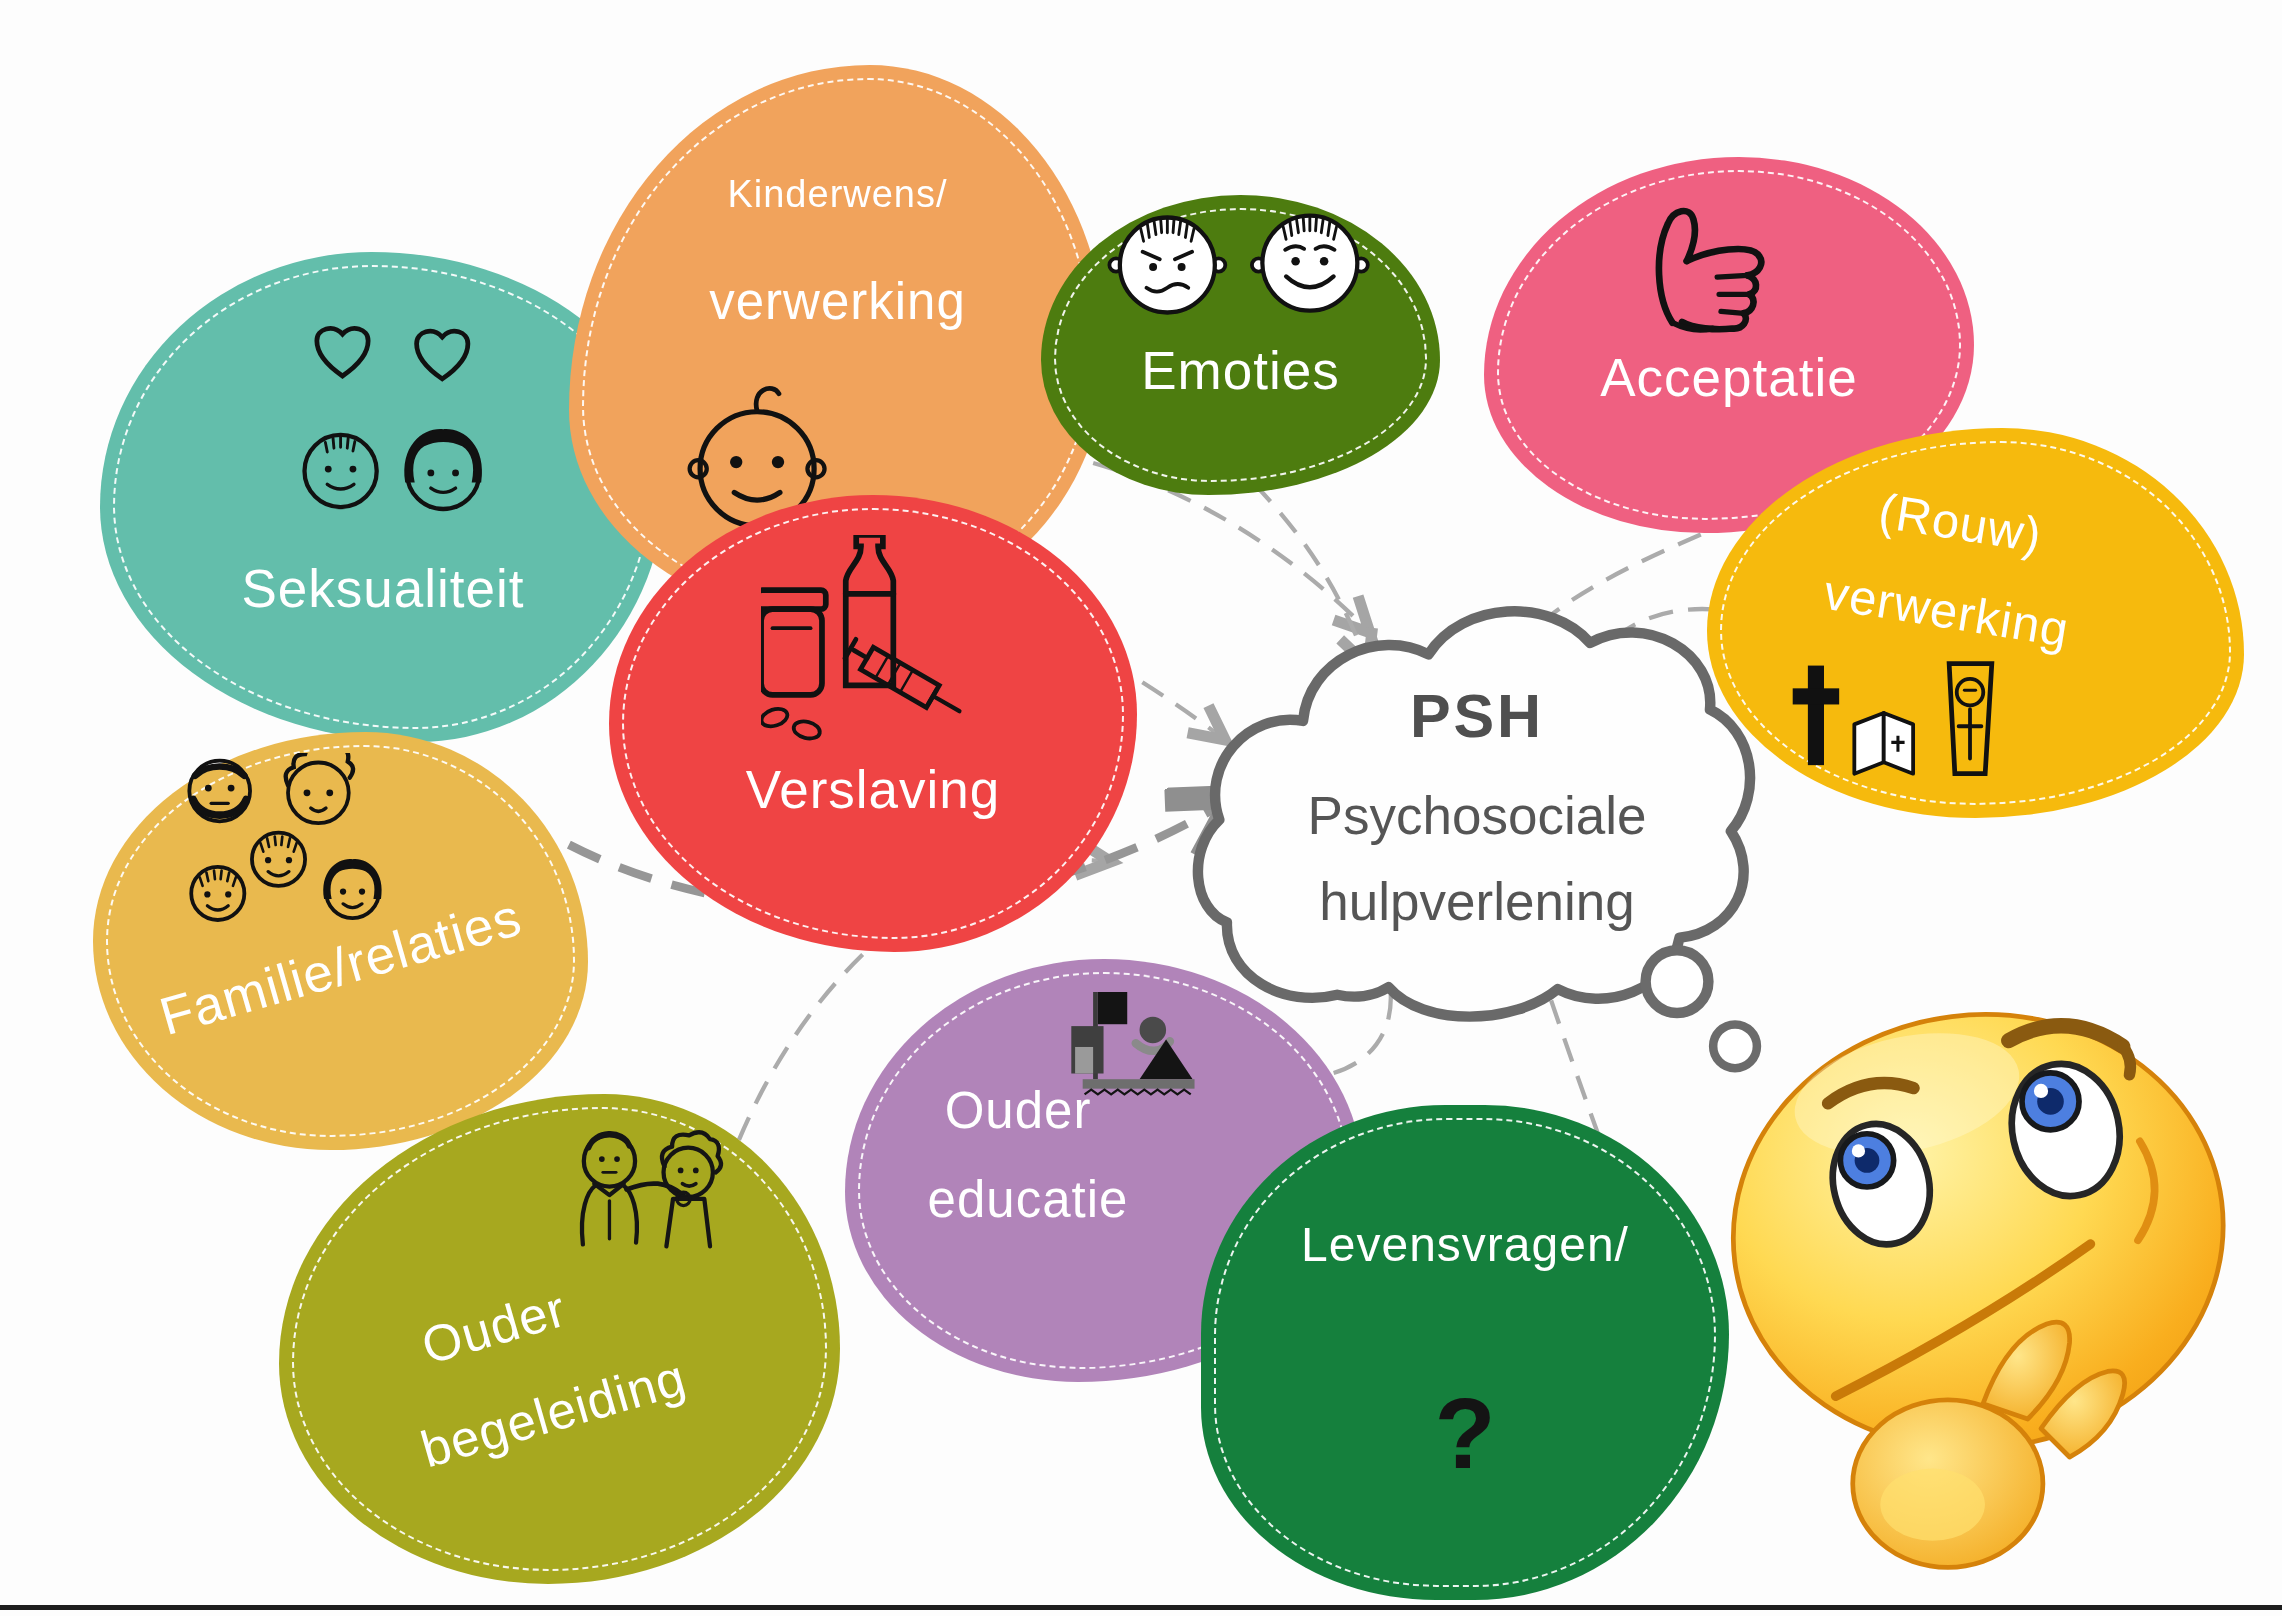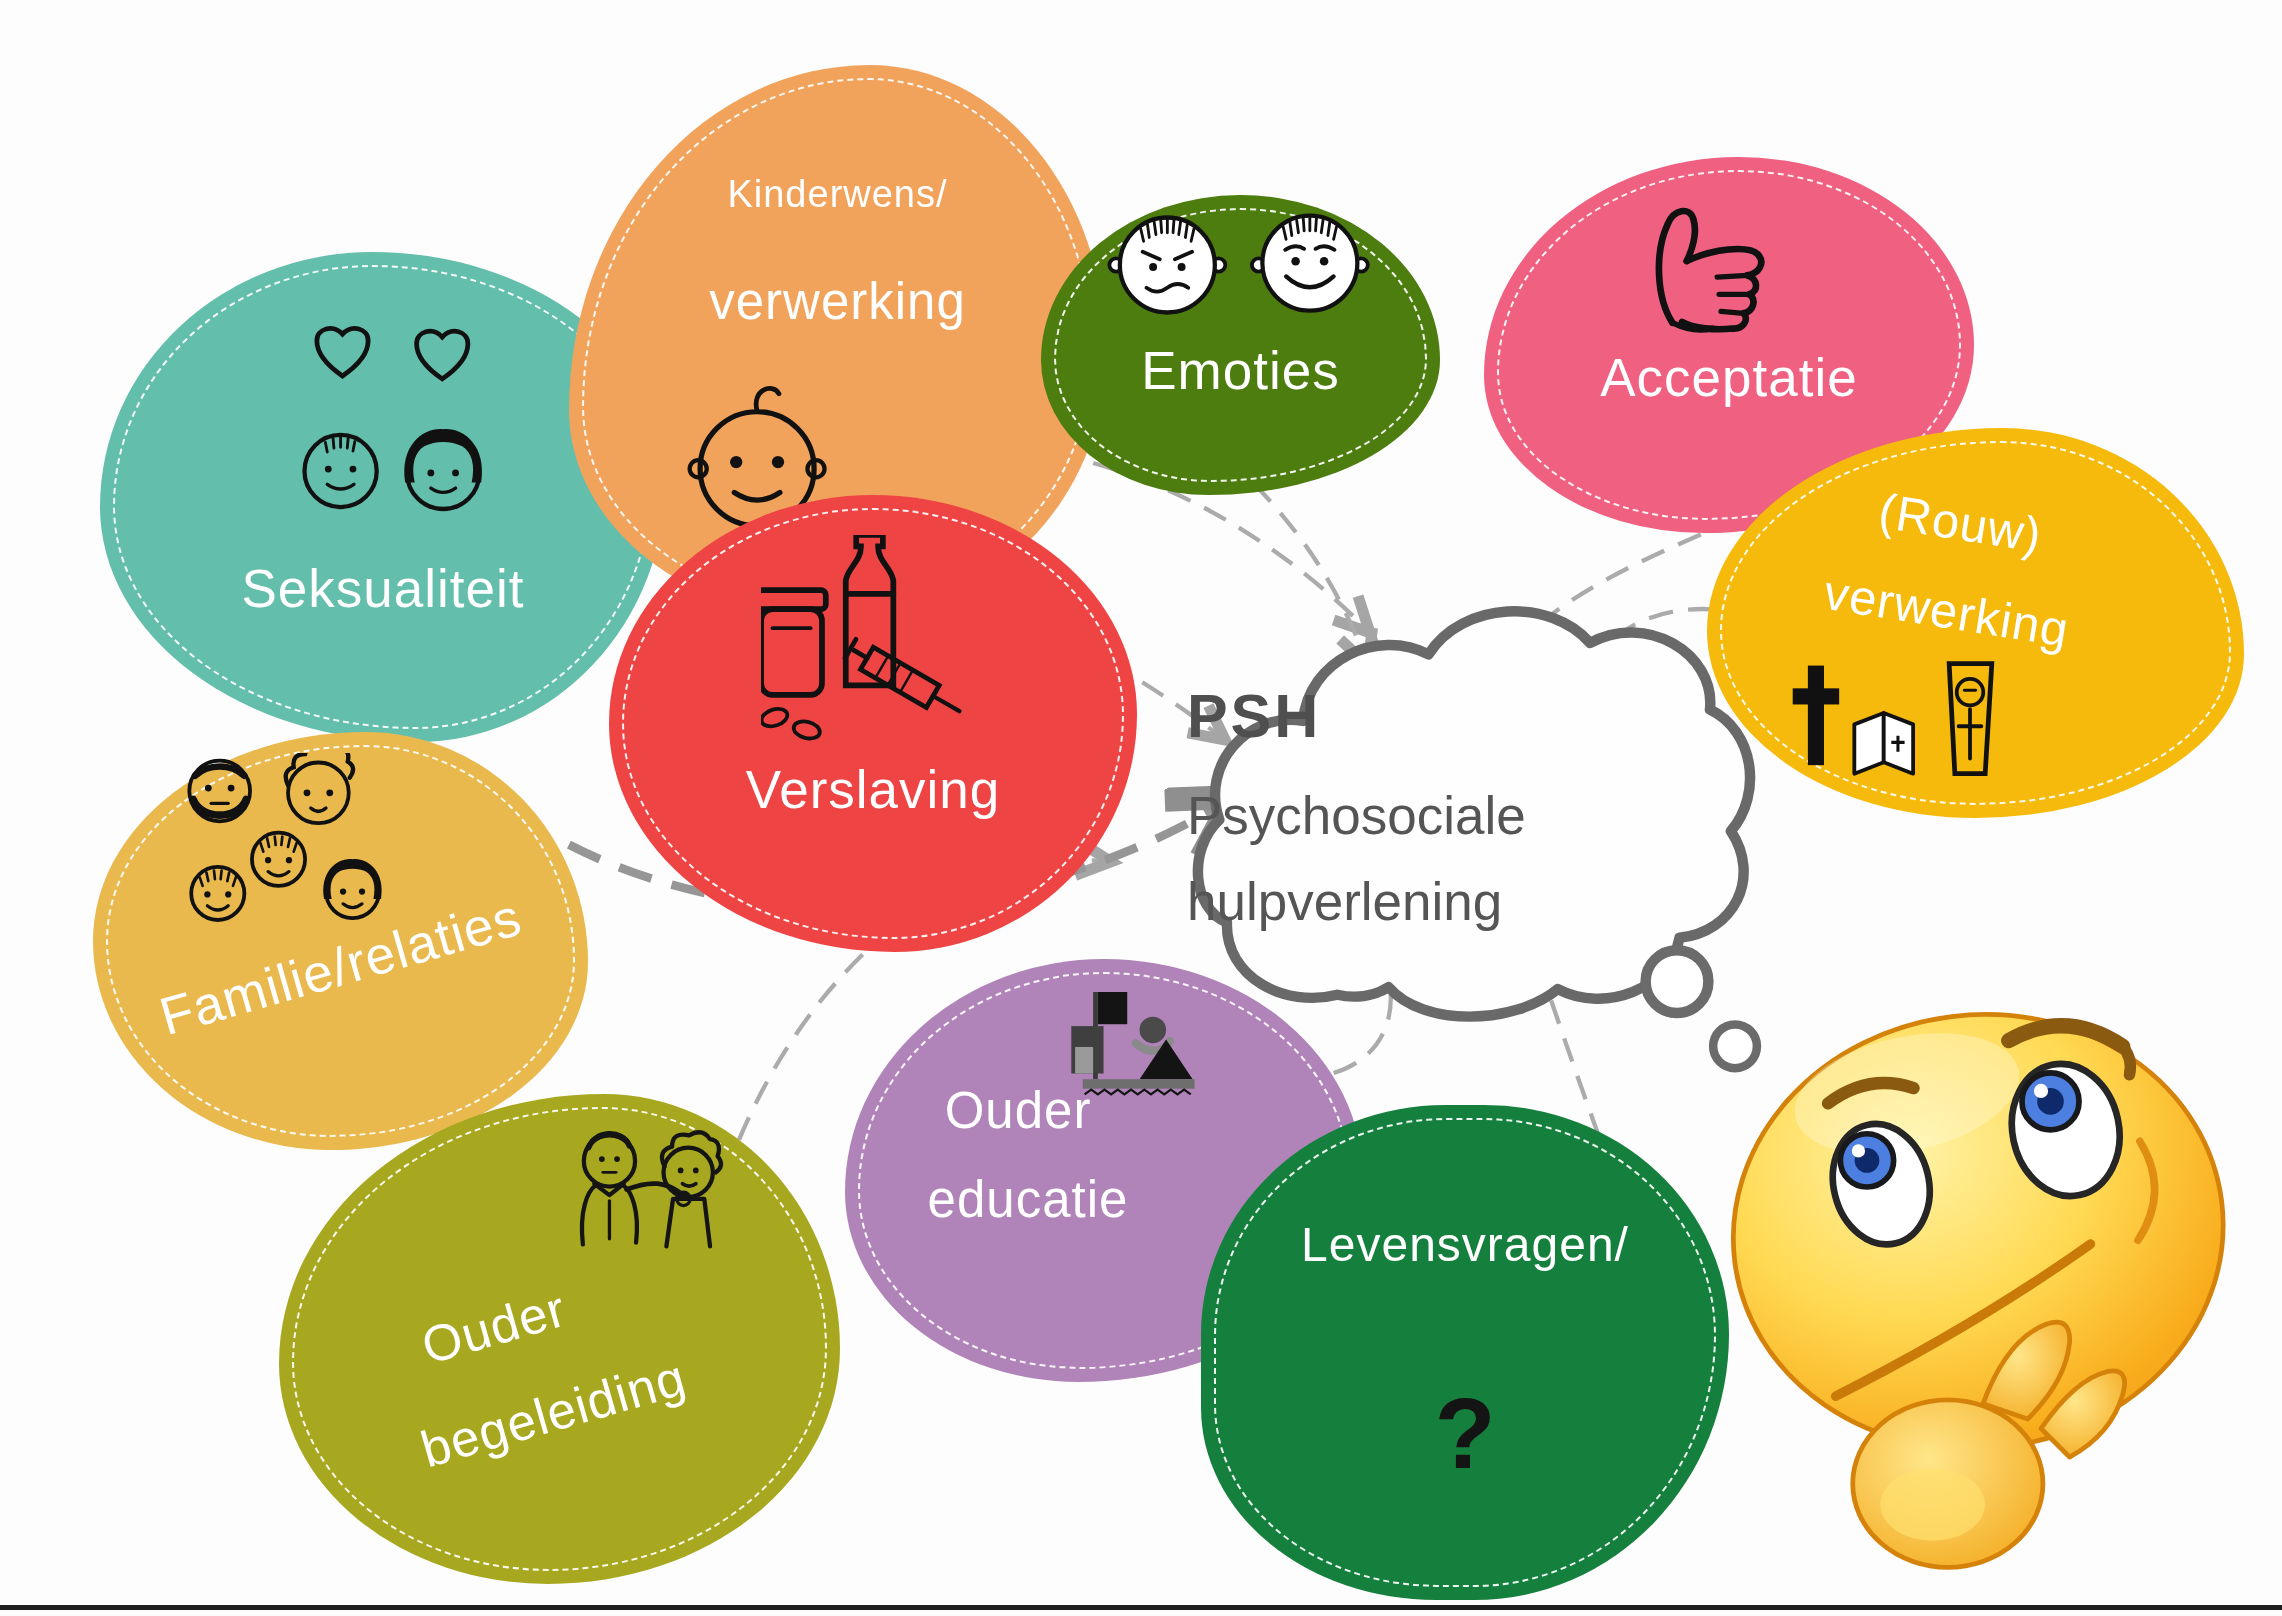--- a/index.html
+++ b/index.html
@@ -16,21 +16,21 @@
   .b-acce{left:1484px;top:157px;width:490px;height:376px;border-radius:52% 48% 55% 45% / 58% 50% 50% 42%;}
   .b-rouw{left:1707px;top:428px;width:537px;height:390px;border-radius:55% 45% 50% 50% / 52% 58% 42% 48%;}
   .b-vers{left:609px;top:495px;width:528px;height:457px;border-radius:50% 50% 46% 54% / 50% 48% 52% 50%;}
   .b-fami{left:93px;top:732px;width:495px;height:418px;border-radius:55% 45% 52% 48% / 50% 55% 45% 50%;}
   .b-oude{left:279px;top:1094px;width:561px;height:490px;border-radius:58% 42% 52% 48% / 55% 52% 48% 45%;}
   .b-psyc{left:845px;top:959px;width:518px;height:423px;border-radius:50% 50% 55% 45% / 55% 52% 48% 45%;}
   .b-leve{left:1201px;top:1105px;width:528px;height:495px;border-radius:50% 50% 52% 48% / 50% 50% 58% 42%;}
   svg.icon{position:absolute;}
   
   .cloud-wrap{position:absolute;left:1187px;top:578px;width:580px;height:476px;}
-  .cloud-txt{position:absolute;left:0;right:0;color:#555;}
+  .cloud-txt{position:absolute;left:0;right:0;text-align:center;color:#555;}
   
   .qmark{position:absolute;left:0;right:0;text-align:center;font-weight:700;color:#141414;}
   .overlay{position:absolute;left:0;top:0;}
   .bottom-bar{position:absolute;left:0;top:1605px;width:2283px;height:4.8px;}
 </style>
 </head>
 <body>
 
 <div class="stage">
 

